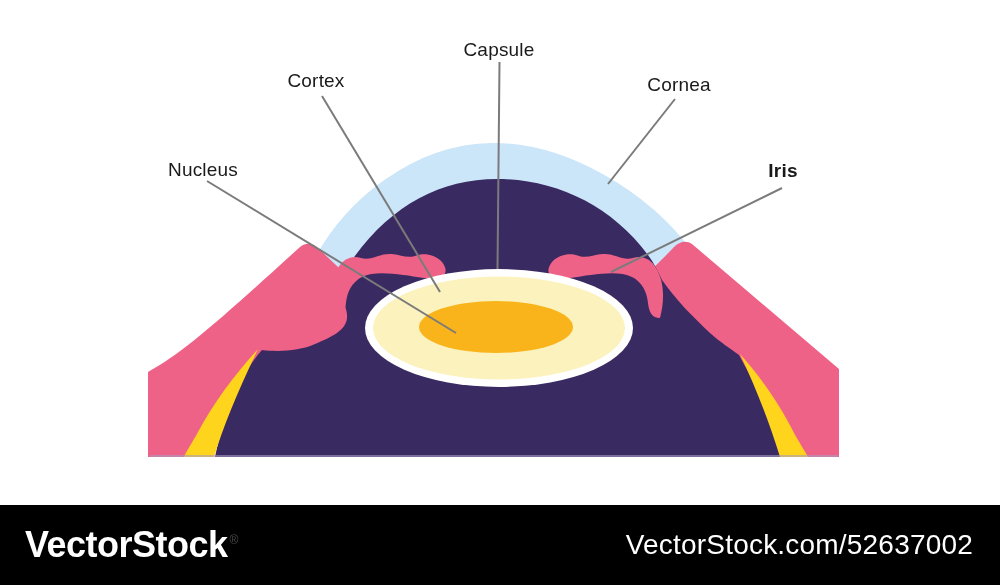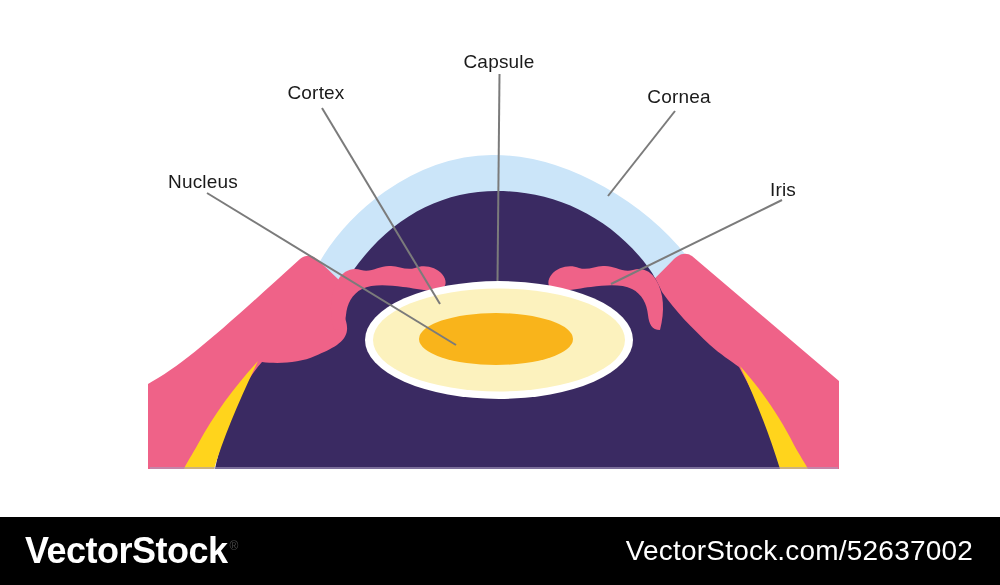--- a/index.html
+++ b/index.html
@@ -8,40 +8,39 @@
     width: 1000px;
     height: 585px;
     overflow: hidden;
     font-family: "Liberation Sans", sans-serif;
   }
   .figure {
     position: absolute;
     left: 0; top: 0;
     width: 1000px;
     height: 559px;
-    margin-top: 12px;
   }
   .figure svg { position: absolute; left: 0; top: 0; }
   .label {
     position: absolute;
     transform: translateX(-50%);
     font-size: 19px;
     font-weight: 500;
     letter-spacing: 0.2px;
     white-space: nowrap;
   }
   .label-capsule { left: 499px; top: 39px; }
   .label-cortex  { left: 316px; top: 70px; }
   .label-cornea  { left: 679px; top: 74px; }
   .label-nucleus { left: 203px; top: 159px; text-align: right; }
-  .label-iris    { left: 783px; top: 167px; }
+  .label-iris    { left: 783px; top: 160px; font-weight: bold; }
   .watermark-bar {
     position: absolute;
     left: 0; right: 0; bottom: 0;
-    height: 68px;
+    height: 80px;
     display: flex;
     align-items: center;
     justify-content: space-between;
     padding: 0 27px 0 25px;
     box-sizing: border-box;
   }
   .brand {
     font-size: 36px;
     font-weight: 700;
     letter-spacing: -0.5px;

